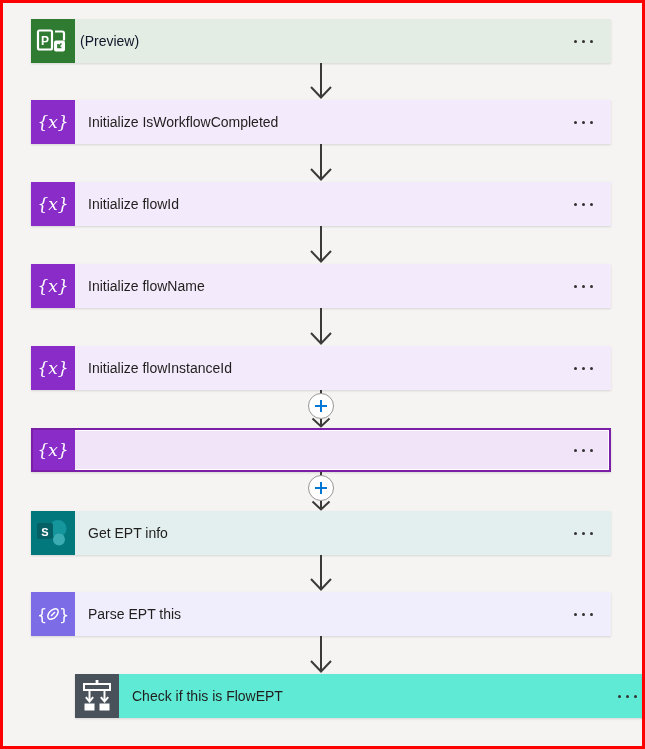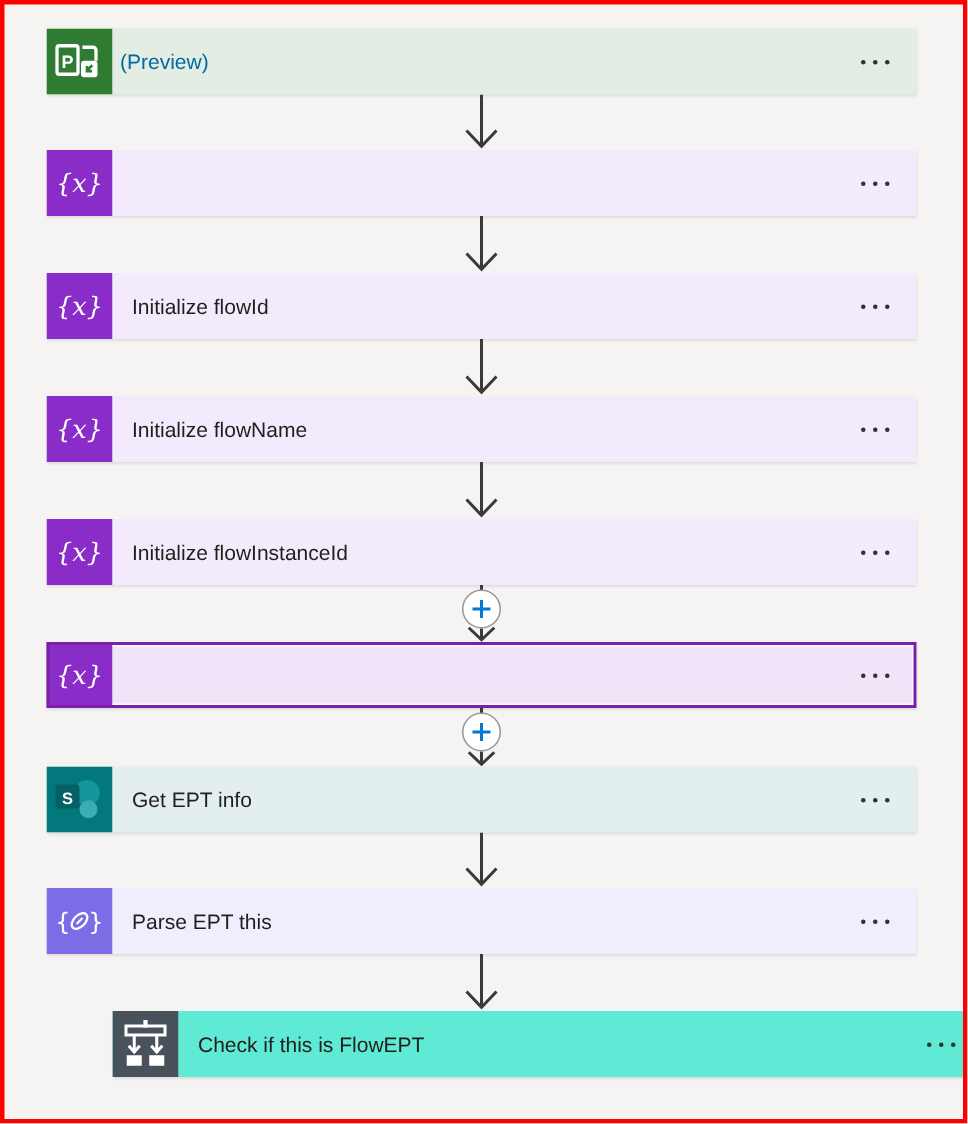--- a/index.html
+++ b/index.html
@@ -14,21 +14,21 @@
     box-sizing:border-box;box-shadow:0 1px 2px rgba(0,0,0,.12);
     cursor:pointer;position:relative;
   }
   .step.selected{
     outline:2px solid #7c1fa8;outline-offset:-2px;
     box-shadow:inset 0 0 0 3px rgba(255,255,255,.9),0 1px 2px rgba(0,0,0,.12);
   }
   .stepicon{width:44px;height:44px;flex:0 0 44px;display:flex;align-items:center;justify-content:center;}
   .stepicon svg{display:block;}
   .label{font-size:14px;color:#201f1e;margin-left:13px;white-space:nowrap;}
-  .sublabel{font-size:14px;color:#0369a1;margin-left:5px;white-space:nowrap;}
+  .sublabel{font-size:14px;color:#0f172a;margin-left:5px;white-space:nowrap;}
   .menu{margin-left:auto;align-self:stretch;display:flex;align-items:center;gap:5px;padding:0 18px;cursor:pointer;}
   .dot{width:3px;height:3px;border-radius:50%;background:#323130;}
   .conn{width:580px;display:flex;justify-content:center;position:relative;}
   .conn svg{display:block;}
   .plus-btn{
     position:absolute;top:3px;left:50%;margin-left:-13px;
     width:26px;height:26px;border-radius:50%;background:#fff;
     border:1px solid #999795;box-sizing:border-box;cursor:pointer;
     display:flex;align-items:center;justify-content:center;padding:0;
   }
@@ -62,20 +62,21 @@
     <path d="M7 24 L17 34.5 L27 24" fill="none" stroke="#3b3a39" stroke-width="2"></path>
   </svg>
       </div>
       <div class="step" style="background: rgb(243, 234, 251);">
     <div class="stepicon">
           <svg width="44" height="44" viewBox="0 0 44 44">
     <rect width="44" height="44" fill="#8a2dc8"></rect>
     <text x="22" y="28" text-anchor="middle" font-family="DejaVu Serif,serif" font-style="italic" font-size="17" fill="#fff">{x}</text>
   </svg>
         </div>
+    <span class="label">Initialize IsWorkflowCompleted</span>
 
     <div class="menu">
       <span class="dot"></span>
       <span class="dot"></span>
       <span class="dot"></span>
     </div>
   </div>
       <div class="conn" style="height: 38px;">
         <svg width="34" height="38" viewBox="0 0 34 38">
     <line x1="17" y1="0" x2="17" y2="35.5" stroke="#3b3a39" stroke-width="2"></line>

